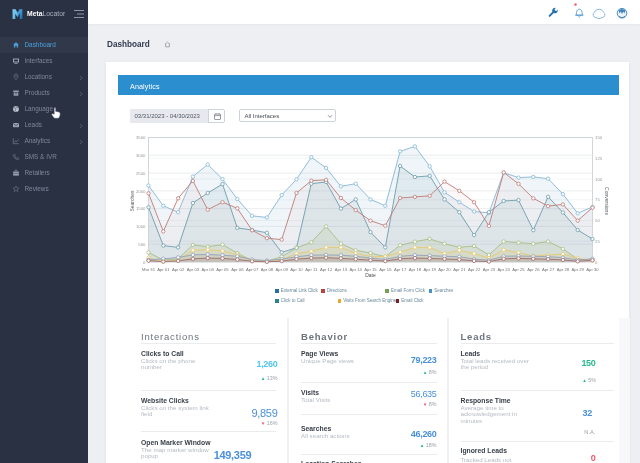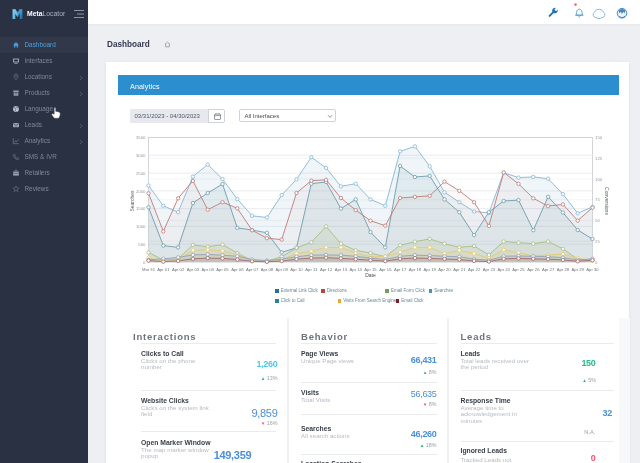--- a/index.html
+++ b/index.html
@@ -366,40 +366,40 @@
 <div class="abs" style="left:391.0px;top:288.09999999999997px;font-size:4.5px;color:#67899c">Email Form Click</div>
 <div class="abs" style="left:428.7px;top:289.2px;width:3.8px;height:3.8px;background:#4a90c2"></div>
 <div class="abs" style="left:434.3px;top:288.09999999999997px;font-size:4.5px;color:#67899c">Searches</div>
 <div class="abs" style="left:275.2px;top:299.2px;width:3.8px;height:3.8px;background:#2e7f93"></div>
 <div class="abs" style="left:280.8px;top:298.09999999999997px;font-size:4.5px;color:#67899c">Click to Call</div>
 <div class="abs" style="left:337.6px;top:299.2px;width:3.8px;height:3.8px;background:#e8a733"></div>
 <div class="abs" style="left:343.20000000000005px;top:298.09999999999997px;font-size:4.5px;color:#67899c">Visits From Search Engine</div>
 <div class="abs" style="left:395.6px;top:299.2px;width:3.8px;height:3.8px;background:#7a1f1f"></div>
 <div class="abs" style="left:401.20000000000005px;top:298.09999999999997px;font-size:4.5px;color:#67899c">Email Click</div>
 
-<div class="abs" style="left:133px;top:330.5px;font-size:9.5px;font-weight:700;color:#6d747e;letter-spacing:0.8px">Interactions</div>
+<div class="abs" style="left:141px;top:330.5px;font-size:9.5px;font-weight:400;color:#6d747e;letter-spacing:0.8px">Interactions</div>
 <div class="abs" style="left:141px;top:342.5px;width:135px;height:1px;background:#e9ebef"></div>
 <div class="abs" style="left:141px;top:349.5px;font-size:6.8px;font-weight:bold;color:#3a4149">Clicks to Call</div>
 <div class="abs" style="left:141px;top:357.5px;width:75px;font-size:6.2px;color:#b4bac3;line-height:6.6px">Clicks on the phone number</div>
 <div class="abs" style="left:187.5px;top:359px;width:90px;text-align:right;font-size:9px;font-weight:bold;color:#55c5e9;letter-spacing:-0.3px">1,260</div>
 <div class="abs" style="left:217.5px;top:374.5px;width:60px;text-align:right;font-size:5.4px;color:#9aa2ac"><span style="color:#2ab98e;font-size:4.6px">▲</span> 13%</div>
 <div class="abs" style="left:141px;top:389.5px;width:135px;height:1px;background:#e9ebef"></div>
 <div class="abs" style="left:141px;top:396.5px;font-size:6.8px;font-weight:bold;color:#3a4149">Website Clicks</div>
 <div class="abs" style="left:141px;top:404.5px;width:75px;font-size:6.2px;color:#b4bac3;line-height:6.6px">Clicks on the system link field</div>
 <div class="abs" style="left:187.5px;top:406.5px;width:90px;text-align:right;font-size:11px;font-weight:normal;color:#4a90d9;letter-spacing:-0.3px">9,859</div>
 <div class="abs" style="left:217.5px;top:419.5px;width:60px;text-align:right;font-size:5.4px;color:#9aa2ac"><span style="color:#f0556a;font-size:4.6px">▼</span> 16%</div>
 <div class="abs" style="left:141px;top:431.2px;width:135px;height:1px;background:#e9ebef"></div>
 <div class="abs" style="left:141px;top:438.5px;font-size:6.8px;font-weight:bold;color:#3a4149">Open Marker Window</div>
 <div class="abs" style="left:141px;top:446.5px;width:75px;font-size:6.2px;color:#b4bac3;line-height:6.6px">The map marker window popup</div>
 <div class="abs" style="left:187.5px;top:448.5px;width:90px;text-align:center;font-size:11px;font-weight:bold;color:#4a90d9;letter-spacing:-0.3px">149,359</div>
 <div class="abs" style="left:301px;top:330.5px;font-size:9.5px;font-weight:600;color:#6d747e;letter-spacing:0.8px">Behavior</div>
 <div class="abs" style="left:301px;top:342.5px;width:135.5px;height:1px;background:#e9ebef"></div>
 <div class="abs" style="left:301px;top:349.5px;font-size:6.8px;font-weight:bold;color:#3a4149">Page Views</div>
 <div class="abs" style="left:301px;top:357.5px;width:80px;font-size:6.2px;color:#b4bac3;line-height:6.6px">Unique Page views</div>
-<div class="abs" style="left:346.5px;top:354.5px;width:90px;text-align:right;font-size:9px;font-weight:bold;color:#4a90d9;letter-spacing:-0.3px">66,431</div>
+<div class="abs" style="left:346.5px;top:354.5px;width:90px;text-align:right;font-size:9px;font-weight:bold;color:#4a90d9;letter-spacing:-0.3px">79,223</div>
 <div class="abs" style="left:376.5px;top:368.5px;width:60px;text-align:right;font-size:5.4px;color:#9aa2ac"><span style="color:#2ab98e;font-size:4.6px">▲</span> 8%</div>
 <div class="abs" style="left:301px;top:381.7px;width:135.5px;height:1px;background:#e9ebef"></div>
 <div class="abs" style="left:301px;top:388.5px;font-size:6.8px;font-weight:bold;color:#3a4149">Visits</div>
 <div class="abs" style="left:301px;top:396.5px;width:80px;font-size:6.2px;color:#b4bac3;line-height:6.6px">Total Visits</div>
 <div class="abs" style="left:346.5px;top:388.5px;width:90px;text-align:right;font-size:9px;font-weight:normal;color:#4a90d9;letter-spacing:-0.3px">56,635</div>
 <div class="abs" style="left:376.5px;top:400.5px;width:60px;text-align:right;font-size:5.4px;color:#9aa2ac"><span style="color:#f0556a;font-size:4.6px">▼</span> 8%</div>
 <div class="abs" style="left:301px;top:413.6px;width:135.5px;height:1px;background:#e9ebef"></div>
 <div class="abs" style="left:301px;top:424.5px;font-size:6.8px;font-weight:bold;color:#3a4149">Searches</div>
 <div class="abs" style="left:301px;top:432.5px;width:80px;font-size:6.2px;color:#b4bac3;line-height:6.6px">All search actions</div>
 <div class="abs" style="left:346.5px;top:429px;width:90px;text-align:right;font-size:9px;font-weight:bold;color:#4a90d9;letter-spacing:-0.3px">46,260</div>
@@ -408,21 +408,21 @@
 <div class="abs" style="left:301px;top:459.5px;font-size:6.8px;font-weight:bold;color:#3a4149">Location Searches</div>
 <div class="abs" style="left:460.5px;top:330.5px;font-size:9.5px;font-weight:600;color:#6d747e;letter-spacing:0.8px">Leads</div>
 <div class="abs" style="left:460.5px;top:342.5px;width:153.5px;height:1px;background:#e9ebef"></div>
 <div class="abs" style="left:460.5px;top:349.5px;font-size:6.8px;font-weight:bold;color:#3a4149">Leads</div>
 <div class="abs" style="left:460.5px;top:357.5px;width:72px;font-size:6.2px;color:#b4bac3;line-height:6.6px">Total leads received over the period</div>
 <div class="abs" style="left:505.5px;top:357.5px;width:90px;text-align:right;font-size:9px;font-weight:bold;color:#2ab98e;letter-spacing:-0.3px">150</div>
 <div class="abs" style="left:536px;top:376.9px;width:60px;text-align:right;font-size:5.4px;color:#9aa2ac"><span style="color:#2ab98e;font-size:4.6px">▲</span> 5%</div>
 <div class="abs" style="left:460.5px;top:390px;width:153.5px;height:1px;background:#e9ebef"></div>
 <div class="abs" style="left:460.5px;top:396.5px;font-size:6.8px;font-weight:bold;color:#3a4149">Response Time</div>
 <div class="abs" style="left:460.5px;top:404.5px;width:72px;font-size:6.2px;color:#b4bac3;line-height:6.6px">Average time to acknowledgement in minutes</div>
-<div class="abs" style="left:522px;top:408px;width:90px;text-align:right;font-size:9px;font-weight:bold;color:#4a90d9;letter-spacing:-0.3px">32</div>
+<div class="abs" style="left:502px;top:408px;width:90px;text-align:right;font-size:9px;font-weight:bold;color:#4a90d9;letter-spacing:-0.3px">32</div>
 <div class="abs" style="left:535.5px;top:428.8px;width:60px;text-align:right;font-size:5.8px;color:#9aa2ac">N.A.</div>
 <div class="abs" style="left:460.5px;top:440.5px;width:153.5px;height:1px;background:#e9ebef"></div>
 <div class="abs" style="left:460.5px;top:446.5px;font-size:6.8px;font-weight:bold;color:#3a4149">Ignored Leads</div>
 <div class="abs" style="left:460.5px;top:456.5px;width:80px;font-size:6.2px;color:#b4bac3;line-height:6.6px">Tracked Leads not</div>
 <div class="abs" style="left:505.5px;top:452.5px;width:90px;text-align:right;font-size:9px;font-weight:bold;color:#f0556a;letter-spacing:-0.3px">0</div>
 
 <div class="abs" style="left:0;top:0;width:88px;height:463px;background:#2a3143"></div>
 <svg class="abs" style="left:11px;top:6.5px" width="13" height="14" viewBox="0 0 16 17">
 <defs>
       <linearGradient id="lg1" x1="0" y1="0" x2="1" y2="1">

